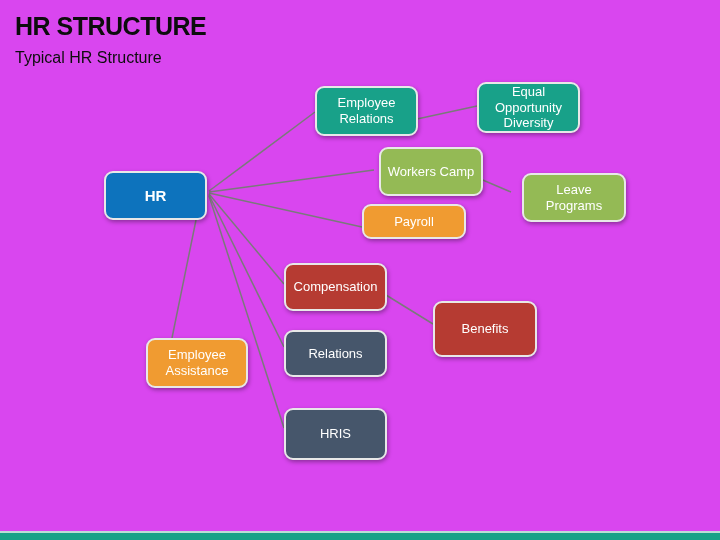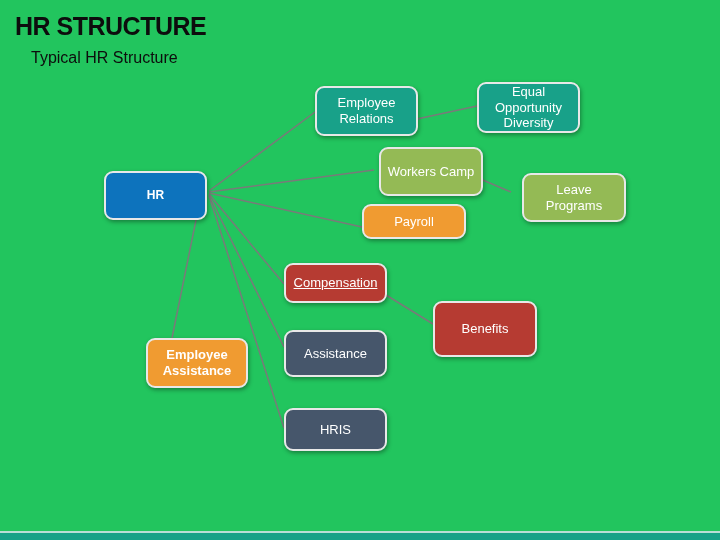--- a/index.html
+++ b/index.html
@@ -1,34 +1,34 @@
 <!DOCTYPE html>
 <html style="--title_text: #0d0d0d; --node_text: #ffffff; --node_border: #e8e8e8; --edge: #7a7a7a; --footer_bar: #17a287; --footer_bar_top: #b9ded6; --blue: #0d73bd; --teal: #18a189; --green: #94ba55; --orange: #f09b31; --red: #b63b32; --slate: #46566b;"><head>
 <meta charset="utf-8">
 <style>
   html, body { margin: 0; padding: 0; background: #ffffff; }
   .slide {
     position: relative;
     width: 720px;
     height: 540px;
-    background: #22c55e;
+    background: #d946ef;
     overflow: hidden;
     font-family: "Liberation Sans", sans-serif;
   }
   .slide-header { position: absolute; left: 15px; top: 12px; }
   .slide-title {
     margin: 0;
     font-size: 25px;
     font-weight: 700;
     color: var(--title_text);
     letter-spacing: -0.5px;
     line-height: 1.15;
   }
   .slide-subtitle {
-    margin: 8px 0 0 16px;
+    margin: 8px 0 0 0;
     font-size: 16px;
     font-weight: 400;
     color: var(--title_text);
     line-height: 1.1;
   }
   .edge-layer {
     position: absolute;
     left: 0; top: 0;
     width: 720px; height: 540px;
   }
@@ -41,21 +41,21 @@
     justify-content: center;
     text-align: center;
     border-radius: 9px;
     border: 2px solid var(--node_border);
     box-shadow: 1px 2px 4px rgba(0,0,0,0.35);
     color: var(--node_text);
     font-size: 13px;
     line-height: 1.2;
     padding: 2px 5px;
   }
-  .node.bold { font-weight: 700; font-size: 12px; }
+  .node.bold { font-weight: 700; font-size: 15px; }
   .footer-bar {
     position: absolute;
     left: 0; bottom: 0;
     width: 720px;
     height: 7px;
     background: var(--footer_bar);
     border-top: 2px solid var(--footer_bar_top);
   }
 </style>
 </head>
@@ -93,32 +93,32 @@
       </div>
       <div class="node" style="left: 379px; top: 147px; width: 104px; height: 49px; background: rgb(148, 186, 85);">
         <span>Workers Camp</span>
       </div>
       <div class="node" style="left: 522px; top: 173px; width: 104px; height: 49px; background: rgb(148, 186, 85);">
         <span>Leave Programs</span>
       </div>
       <div class="node" style="left: 362px; top: 204px; width: 104px; height: 35px; background: rgb(240, 155, 49);">
         <span>Payroll</span>
       </div>
-      <div class="node" style="left: 284px; top: 263px; width: 103px; height: 40px; background: rgb(182, 59, 50); text-decoration: underline;">
+      <div class="node" style="left: 284px; top: 263px; width: 103px; height: 48px; background: rgb(182, 59, 50);">
         <span>Compensation</span>
       </div>
       <div class="node" style="left: 433px; top: 301px; width: 104px; height: 56px; background: rgb(182, 59, 50);">
         <span>Benefits</span>
       </div>
       <div class="node" style="left: 284px; top: 330px; width: 103px; height: 47px; background: rgb(70, 86, 107);">
-        <span>Assistance</span>
+        <span>Relations</span>
       </div>
-      <div class="node" style="left: 146px; top: 338px; width: 102px; height: 50px; background: rgb(240, 155, 49); font-weight: bold;">
+      <div class="node" style="left: 146px; top: 338px; width: 102px; height: 50px; background: rgb(240, 155, 49);">
         <span>Employee Assistance</span>
       </div>
-      <div class="node" style="left: 284px; top: 408px; width: 103px; height: 43px; background: rgb(70, 86, 107);">
+      <div class="node" style="left: 284px; top: 408px; width: 103px; height: 52px; background: rgb(70, 86, 107);">
         <span>HRIS</span>
       </div>
     </div>
 
   <div class="footer-bar"></div>
 
 </div>
 
 </body></html>

